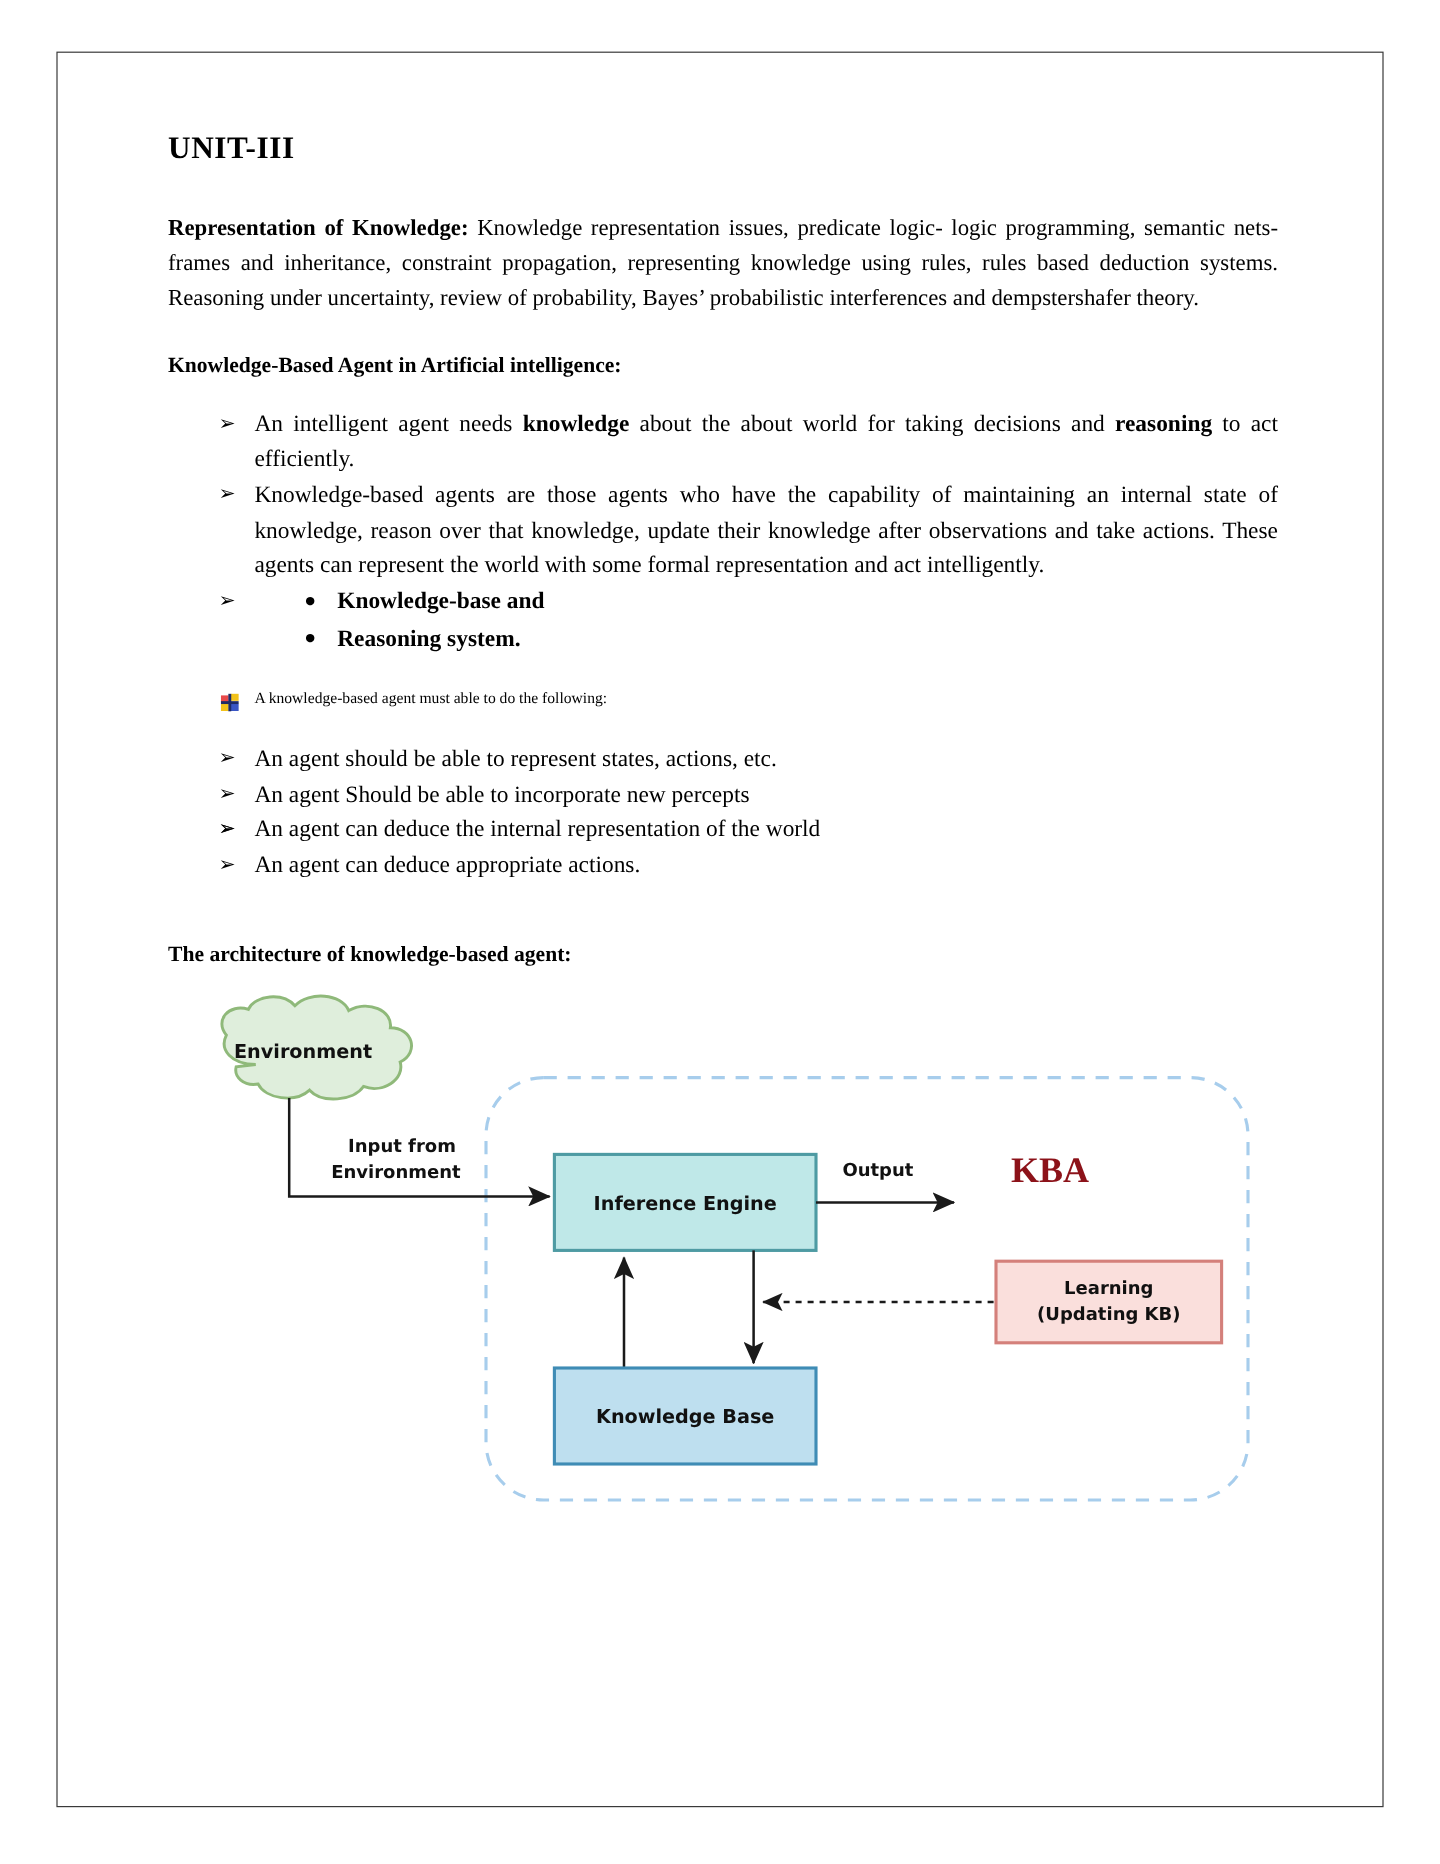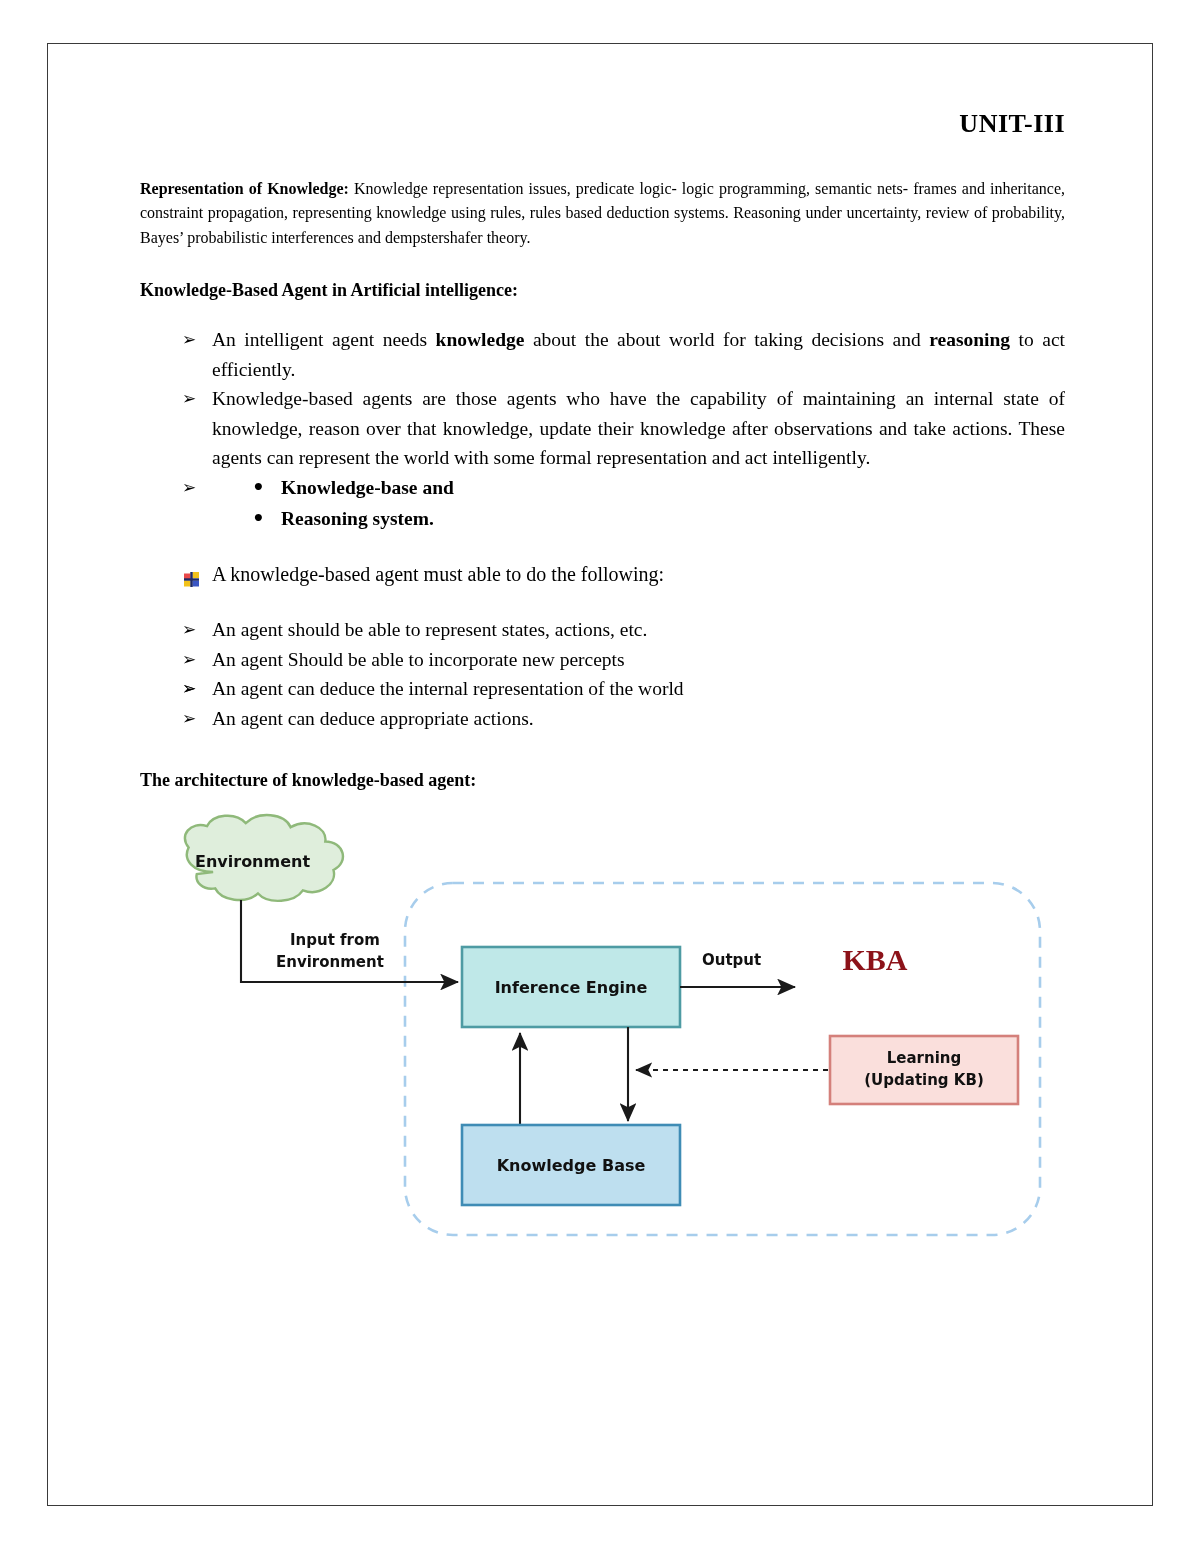--- a/index.html
+++ b/index.html
@@ -30,44 +30,44 @@
 
   #page-content {
     position: absolute;
     left: 92px;
     top: 65px;
     width: 925px;
   }
 
   
   .doc-title {
-    text-align: right;
+    text-align: left;
     font-size: 26px;
     font-weight: bold;
     letter-spacing: 0.5px;
     margin: 0 0 38px 0;
     font-family: "Liberation Serif", "DejaVu Serif", serif;
   }
 
   .body-para {
-    font-size: 16px;
+    font-size: 19px;
     line-height: 1.52;
     text-align: justify;
     margin: 0 0 30px 0;
   }
   .body-para b { font-weight: bold; }
 
   .section-head {
     font-size: 18px;
     font-weight: bold;
     margin: 0 0 24px 0;
     font-family: "Liberation Serif", "DejaVu Serif", serif;
   }
 
-  .section-head.arch { margin-top: 36px; margin-bottom: 14px; }
+  .section-head.arch { margin-top: 48px; margin-bottom: 14px; }
 
   
   ul.arrow-list, ul.dot-list, ul.plus-list {
     list-style: none;
     margin: 0;
     padding: 0;
   }
   ul.arrow-list > li {
     position: relative;
     padding-left: 72px;
@@ -101,21 +101,21 @@
     position: absolute;
     left: 4px;
     top: -1px;
     font-size: 20px;
     font-family: "DejaVu Sans", sans-serif;
   }
 
   .plus-row {
     position: relative;
     padding-left: 72px;
-    font-size: 20px;
+    font-size: 13px;
     line-height: 1.52;
     margin: 24px 0 26px 0;
   }
   .plus-marker {
     position: absolute;
     left: 44px;
     top: 6px;
     width: 15px;
     height: 15px;
   }

